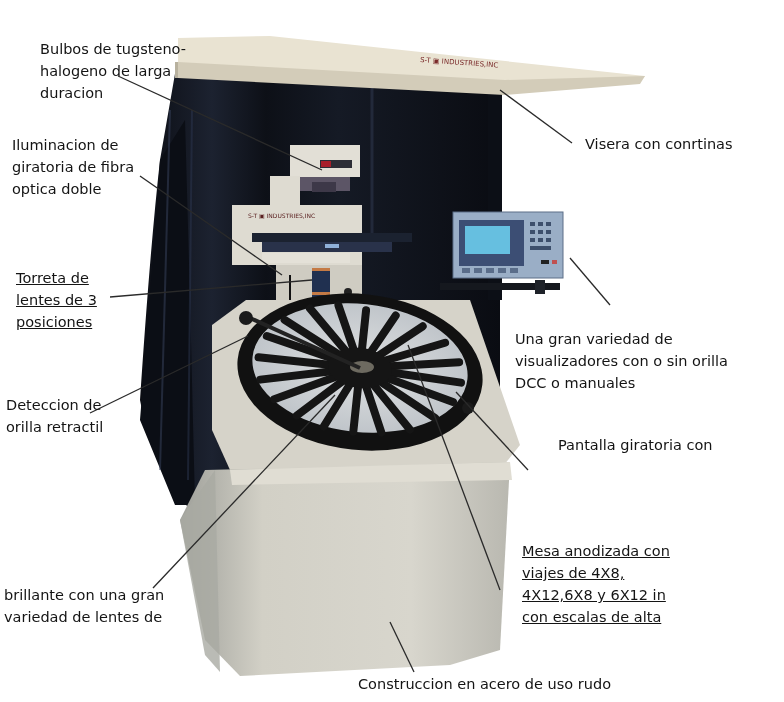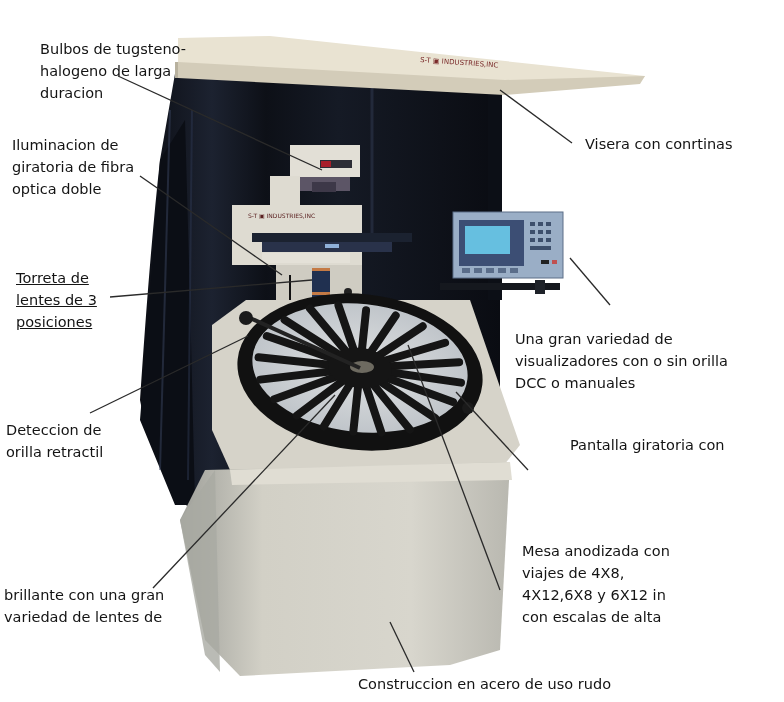--- a/index.html
+++ b/index.html
@@ -173,45 +173,45 @@
   <span>giratoria de fibra</span>
   <span>optica doble</span>
 </div>
 
 <div class="label" style="left:16px;top:267px;text-decoration:underline;">
   <span>Torreta de</span>
   <span>lentes de 3</span>
   <span>posiciones</span>
 </div>
 
-<div class="label" style="left:6px;top:394px;margin-top:25px;">
+<div class="label" style="left:6px;top:394px;">
   <span>Deteccion de</span>
   <span>orilla retractil</span>
 </div>
 
 <div class="label" style="left:4px;top:584px;">
   <span>brillante con una gran</span>
   <span>variedad de lentes de</span>
 </div>
 
 <div class="label" style="left:585px;top:133px;">
   <span>Visera con conrtinas</span>
 </div>
 
 <div class="label" style="left:515px;top:328px;">
   <span>Una gran variedad de</span>
   <span>visualizadores con o sin orilla</span>
   <span>DCC o manuales</span>
 </div>
 
-<div class="label" style="left:570px;top:434px;text-align:center;">
+<div class="label" style="left:558px;top:434px;text-align:center;">
   <span>Pantalla giratoria con</span>
 </div>
 
-<div class="label" style="left:522px;top:540px;">
+<div class="label" style="left:522px;top:540px;text-decoration:underline;">
   <span>Mesa anodizada con</span>
   <span>viajes de 4X8,</span>
   <span>4X12,6X8 y 6X12 in</span>
   <span>con escalas de alta</span>
 </div>
 
 <div class="label" style="left:358px;top:673px;">
   <span>Construccion en acero de uso rudo</span>
 </div>
 

